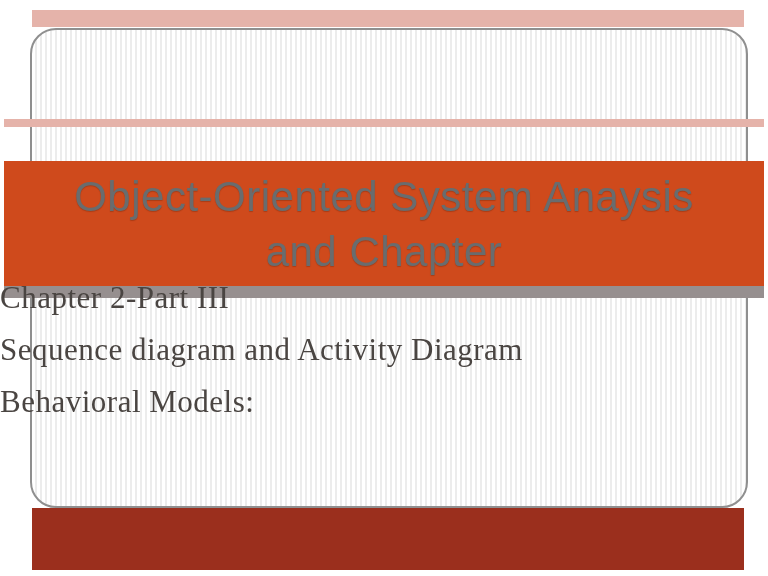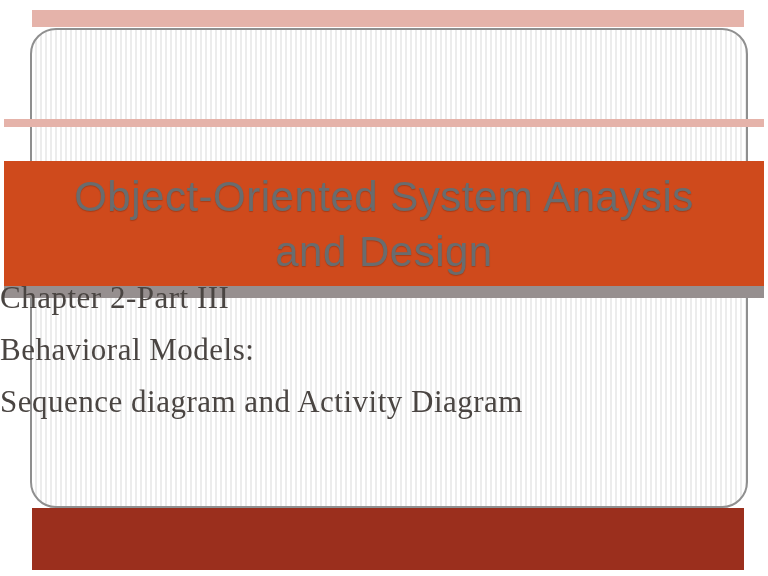--- a/index.html
+++ b/index.html
@@ -111,25 +111,25 @@
 
 <div class="top-accent-bar"></div>
 
 <div class="slide-frame"></div>
 
 <div class="title-banner">
   <div class="pink-strip"></div>
   <div class="orange-band">
     <div class="slide-title">
       <div>Object-Oriented System Anaysis</div>
-      <div>and Design</div>
+      <div>and Chapter</div>
     </div>
   </div>
   <div class="shadow-bar"></div>
 </div>
 
 <div class="subtitle-block">
   <div>Chapter 2-Part III</div>
+  <div>Sequence diagram and Activity Diagram</div>
   <div>Behavioral Models:</div>
-  <div>Sequence diagram and Activity Diagram</div>
 </div>
 
 <div class="bottom-accent-bar"></div>
 
 </body></html>

